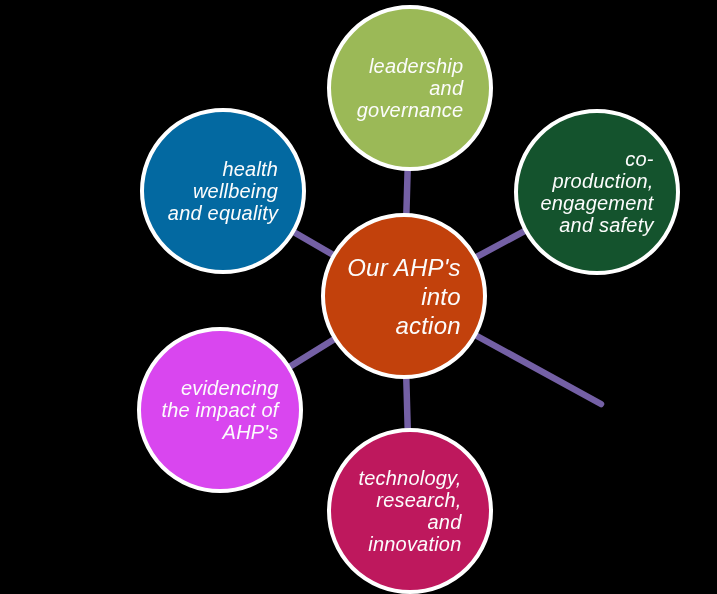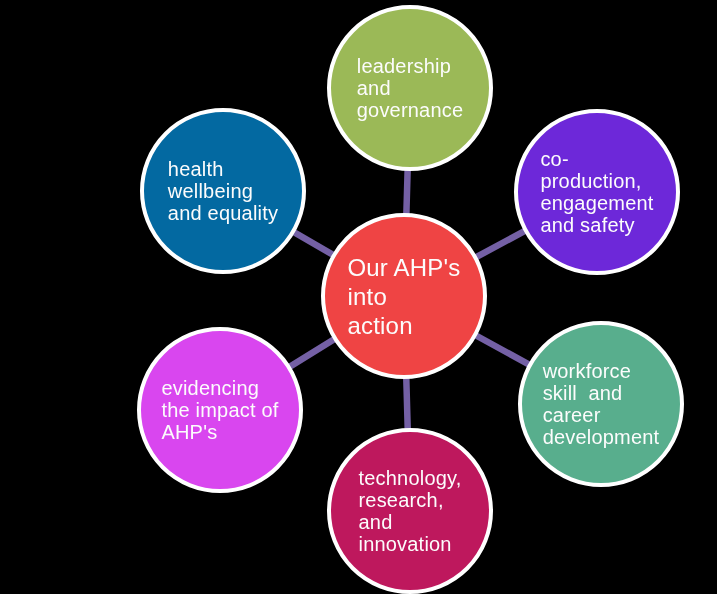--- a/index.html
+++ b/index.html
@@ -31,21 +31,22 @@
   .node {
     position: absolute;
     box-sizing: border-box;
     width: 166px;
     height: 166px;
     border: 4.5px solid var(--ring-color, #FFFFFF);
     border-radius: 50%;
     display: flex;
     align-items: center;
     justify-content: center;
-    text-align: left;
+    text-align: right;
+    font-style: italic;
   }
   .node .label {
     white-space: pre-wrap;
     color: #FCFCFC;
     font-size: 20px;
     line-height: 22px;
     letter-spacing: 0.2px;
   }
   .node.center .label {
     font-size: 24px;
@@ -73,52 +74,46 @@
     <line class="spoke" x1="404" y1="296" x2="220" y2="410"></line>
     <line class="spoke" x1="404" y1="296" x2="223" y2="191"></line>
   </svg>
 
   <div class="node top" style="background-color: rgb(155, 185, 87);">
     <span class="label">leadership
 and
 governance</span>
   </div>
 
-  <div class="node top-right" style="background-color: #6d28d9;">
+  <div class="node top-right" style="background-color: #14532d;">
     <span class="label">co-
 production,
 engagement
 and safety</span>
   </div>
 
-  <div class="node bottom-right" style="background-color: rgb(88, 174, 141);">
-    <span class="label">workforce
-skill  and
-career
-development</span>
-  </div>
 
   <div class="node bottom" style="background-color: #be185d;">
     <span class="label">technology,
 research,
 and
 innovation</span>
   </div>
 
   <div class="node bottom-left" style="background-color: #d946ef;">
     <span class="label">evidencing
 the impact of
 AHP's</span>
   </div>
 
   <div class="node top-left" style="background-color: #0369a1;">
     <span class="label">health
 wellbeing
 and equality</span>
   </div>
 
-  <div class="node center" style="background-color: #ef4444;">
+  <div class="node center" style="background-color: #c2410c;">
     <span class="label">Our AHP's
 into
 action</span>
   </div>
 
 </div>
 
 </body></html>

